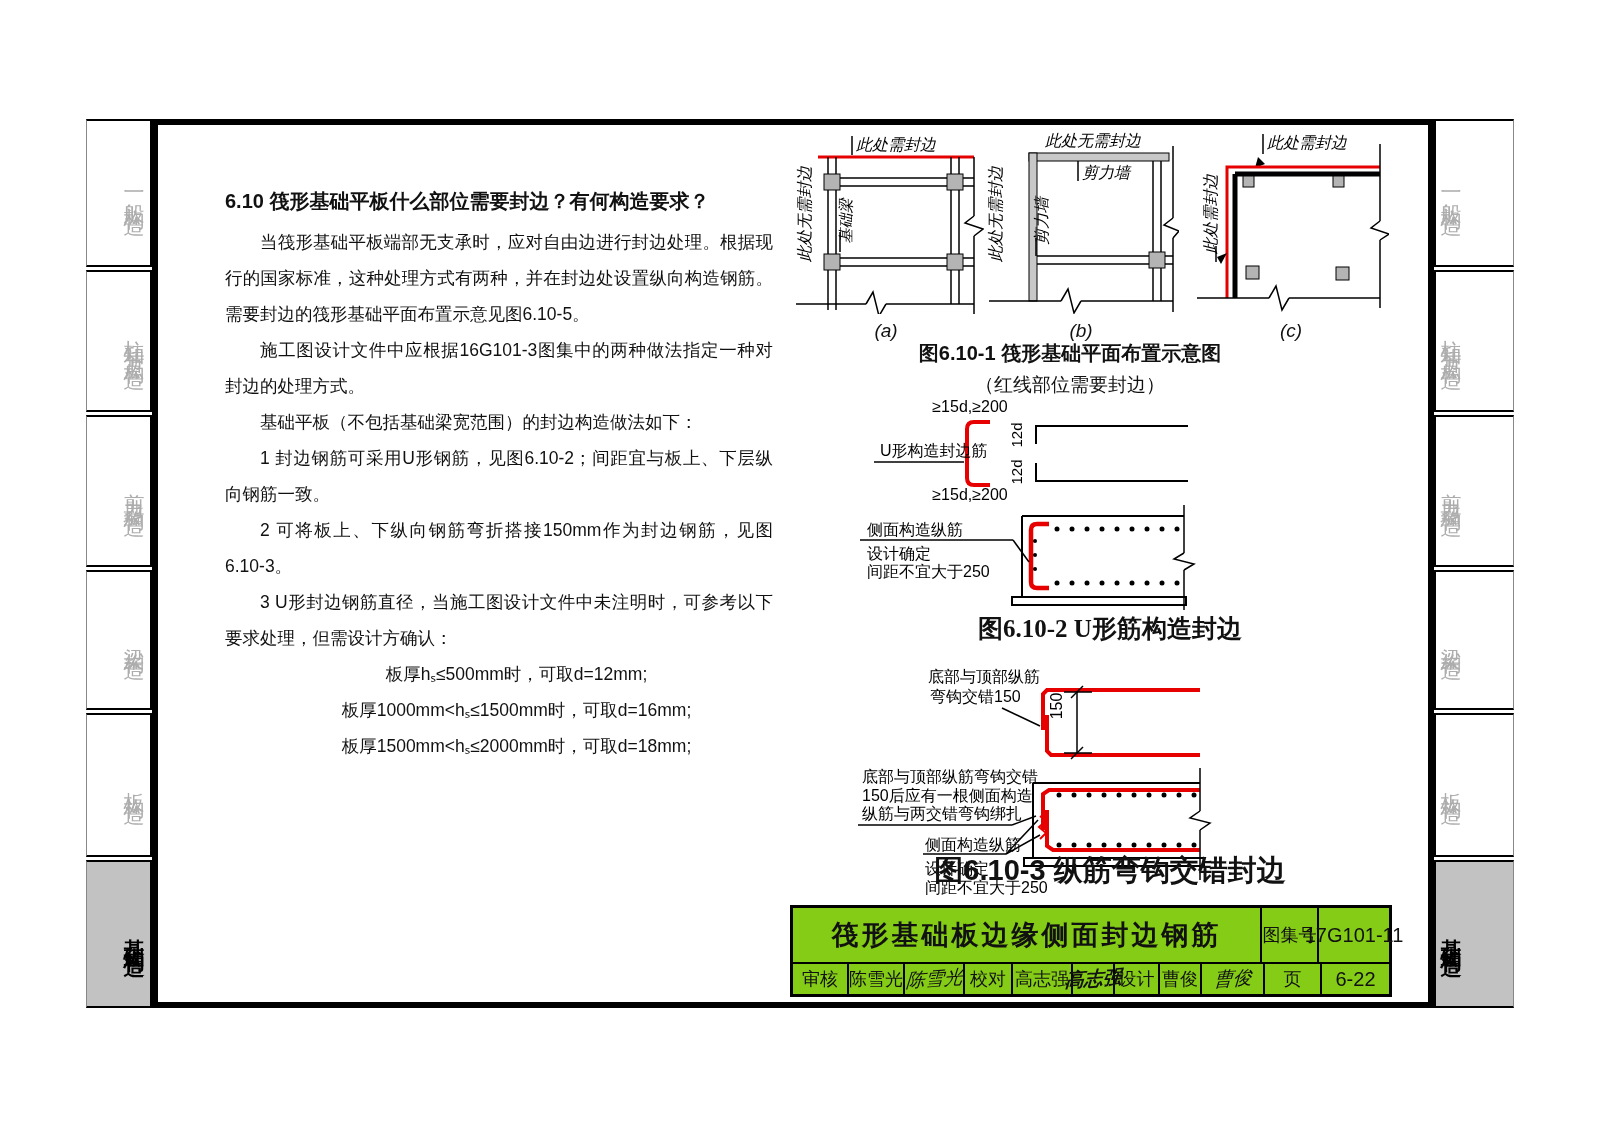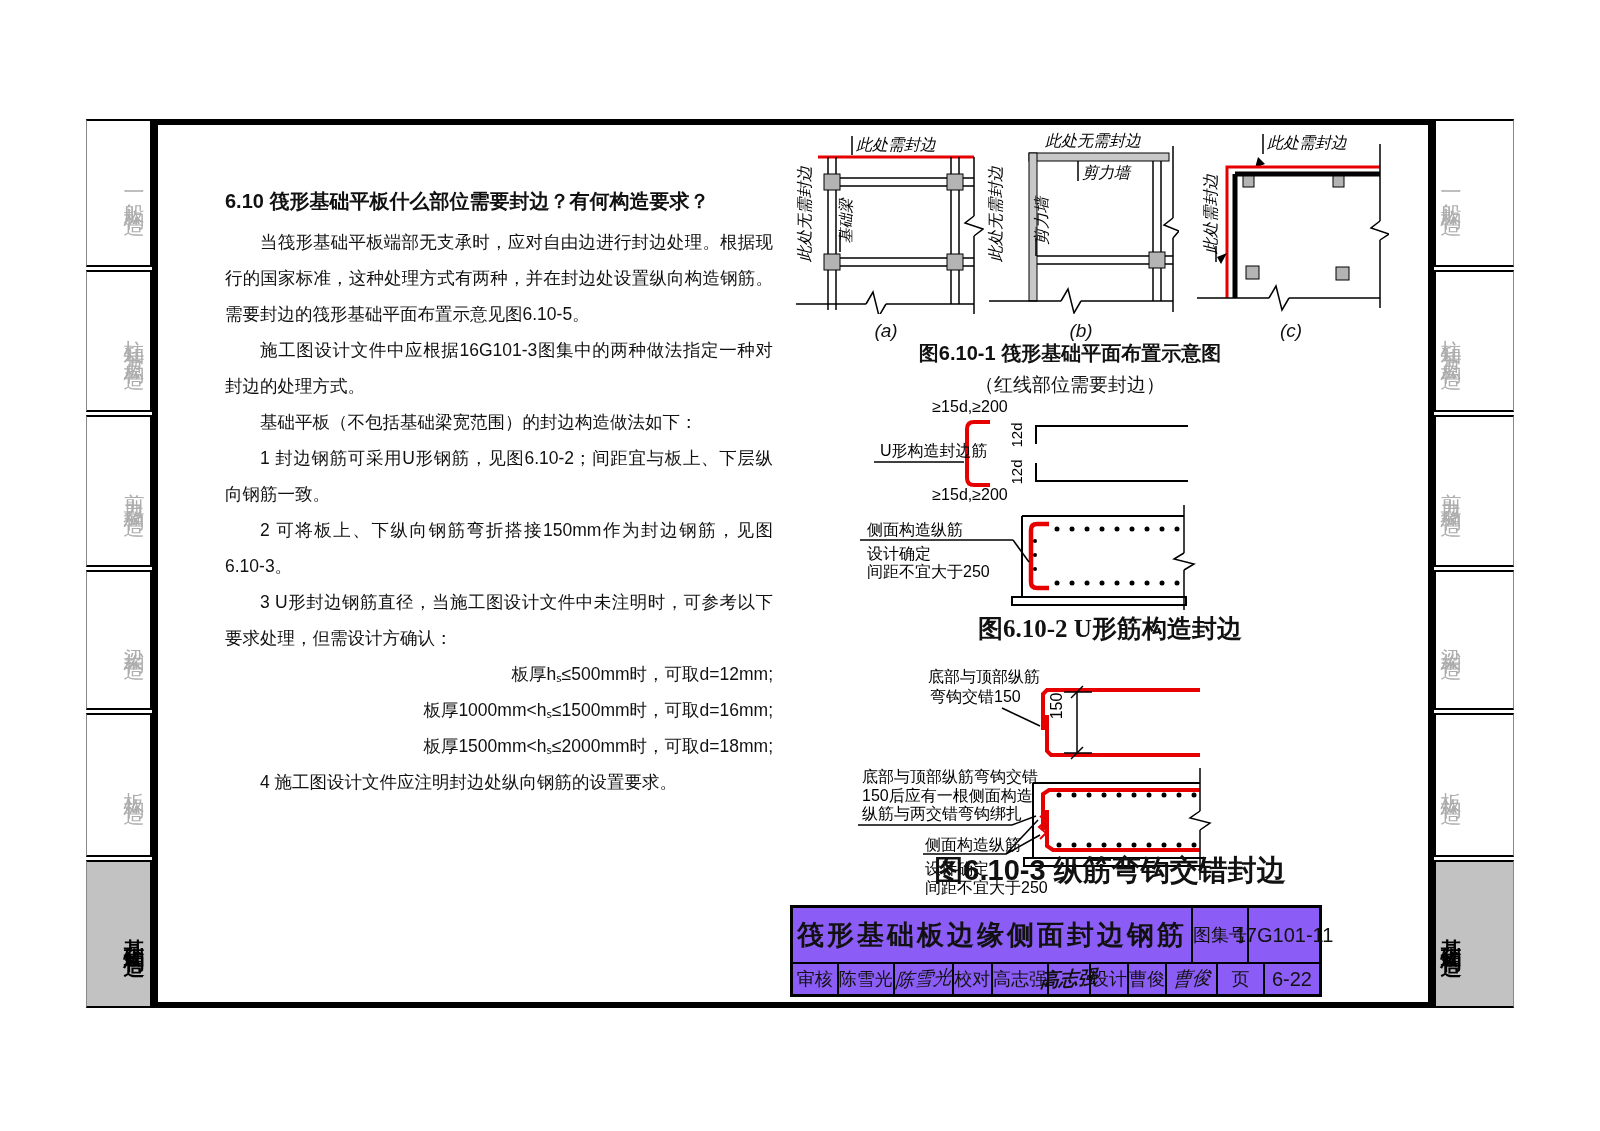--- a/index.html
+++ b/index.html
@@ -16,34 +16,34 @@
   .tabs-right .tab{justify-content:flex-start;padding-left:5px;border-right:1px solid #888;}
   .tab + .tab{margin-top:3px;}
   .tab span{writing-mode:vertical-rl;text-orientation:upright;font-size:21px;
             letter-spacing:6px;color:#adadad;line-height:1;}
   .tab.active{background:#c2c2c2;}
   .tab.active span{color:#000;font-weight:bold;}
   
   .textcol{position:absolute;left:225px;top:186px;width:548px;}
   .sec-heading{font-size:20px;font-weight:bold;margin:0 0 8px 0;line-height:30px;}
   .textcol p{margin:0;font-size:17.5px;line-height:36px;text-align:justify;text-indent:2em;}
-  .textcol p.noj{text-align:right;}
+  .textcol p.noj{text-align:center;}
   
   .figcap{position:absolute;font-weight:bold;font-size:20px;text-align:center;}
   .figsub{position:absolute;font-size:19px;text-align:center;}
   .plan{position:absolute;width:196px;font-style:italic;}
   .plancap{text-align:center;font-size:19px;margin-top:2px;}
   .dwg text{font-family:"Liberation Sans",sans-serif;fill:#000;}
   .dwg .k{stroke:#000;stroke-width:1.5;fill:none;}
   .dwg .kt{stroke:#000;stroke-width:2;fill:none;}
   .dwg .w{stroke:#000;stroke-width:5;fill:none;}
   .dwg .r{stroke:#e60000;fill:none;}
   
-  .tb{position:absolute;left:790px;top:905px;width:532px;height:92px;border:3px solid #000;
-      box-sizing:border-box;display:flex;flex-direction:column;background:#8b5cf6;}
+  .tb{position:absolute;left:790px;top:905px;width:602px;height:92px;border:3px solid #000;
+      box-sizing:border-box;display:flex;flex-direction:column;background:#84cc16;}
   .tb-row1{display:flex;height:54px;}
   .tb-row2{display:flex;flex:1;border-top:2px solid #000;}
   .tb-cell{box-sizing:border-box;display:flex;align-items:center;justify-content:center;
            font-size:18px;white-space:nowrap;overflow:visible;}
   .tb-cell + .tb-cell{border-left:2px solid #000;}
   .tb-title{font-size:27px;font-weight:bold;letter-spacing:3px;}
   .tb-no{font-size:20px;}
   .sig{font-style:italic;font-size:19px;transform:rotate(-4deg) skewX(-8deg);}
   .sig-bold{font-weight:bold;}
 </style>
@@ -100,21 +100,20 @@
     <div class="sec-heading">6.10  筏形基础平板什么部位需要封边？有何构造要求？</div>
     <p>当筏形基础平板端部无支承时，应对自由边进行封边处理。根据现行的国家标准，这种处理方式有两种，并在封边处设置纵向构造钢筋。需要封边的筏形基础平面布置示意见图6.10-5。</p>
     <p>施工图设计文件中应根据16G101-3图集中的两种做法指定一种对封边的处理方式。</p>
     <p>基础平板（不包括基础梁宽范围）的封边构造做法如下：</p>
     <p>1 封边钢筋可采用U形钢筋，见图6.10-2；间距宜与板上、下层纵向钢筋一致。</p>
     <p>2 可将板上、下纵向钢筋弯折搭接150mm作为封边钢筋，见图6.10-3。</p>
     <p>3 U形封边钢筋直径，当施工图设计文件中未注明时，可参考以下要求处理，但需设计方确认：</p>
     <p class="noj">板厚hₛ≤500mm时，可取d=12mm;</p>
     <p class="noj">板厚1000mm&lt;hₛ≤1500mm时，可取d=16mm;</p>
     <p class="noj">板厚1500mm&lt;hₛ≤2000mm时，可取d=18mm;</p>
-    <p>4 施工图设计文件应注明封边处纵向钢筋的设置要求。</p>
   </div>
 
   <div class="plan" style="left:788px;top:126px;">
     <svg class="dwg" width="196" height="188" viewBox="0 0 196 188">
       <line class="k" x1="64" y1="10" x2="64" y2="29"></line>
       <text x="68" y="24" font-size="16">此处需封边</text>
       <line x1="30" y1="31" x2="186" y2="31" stroke="#e60000" stroke-width="3"></line>
       <g class="k">
         <line x1="40" y1="31" x2="40" y2="184"></line>
           <line x1="48" y1="31" x2="48" y2="184"></line>

